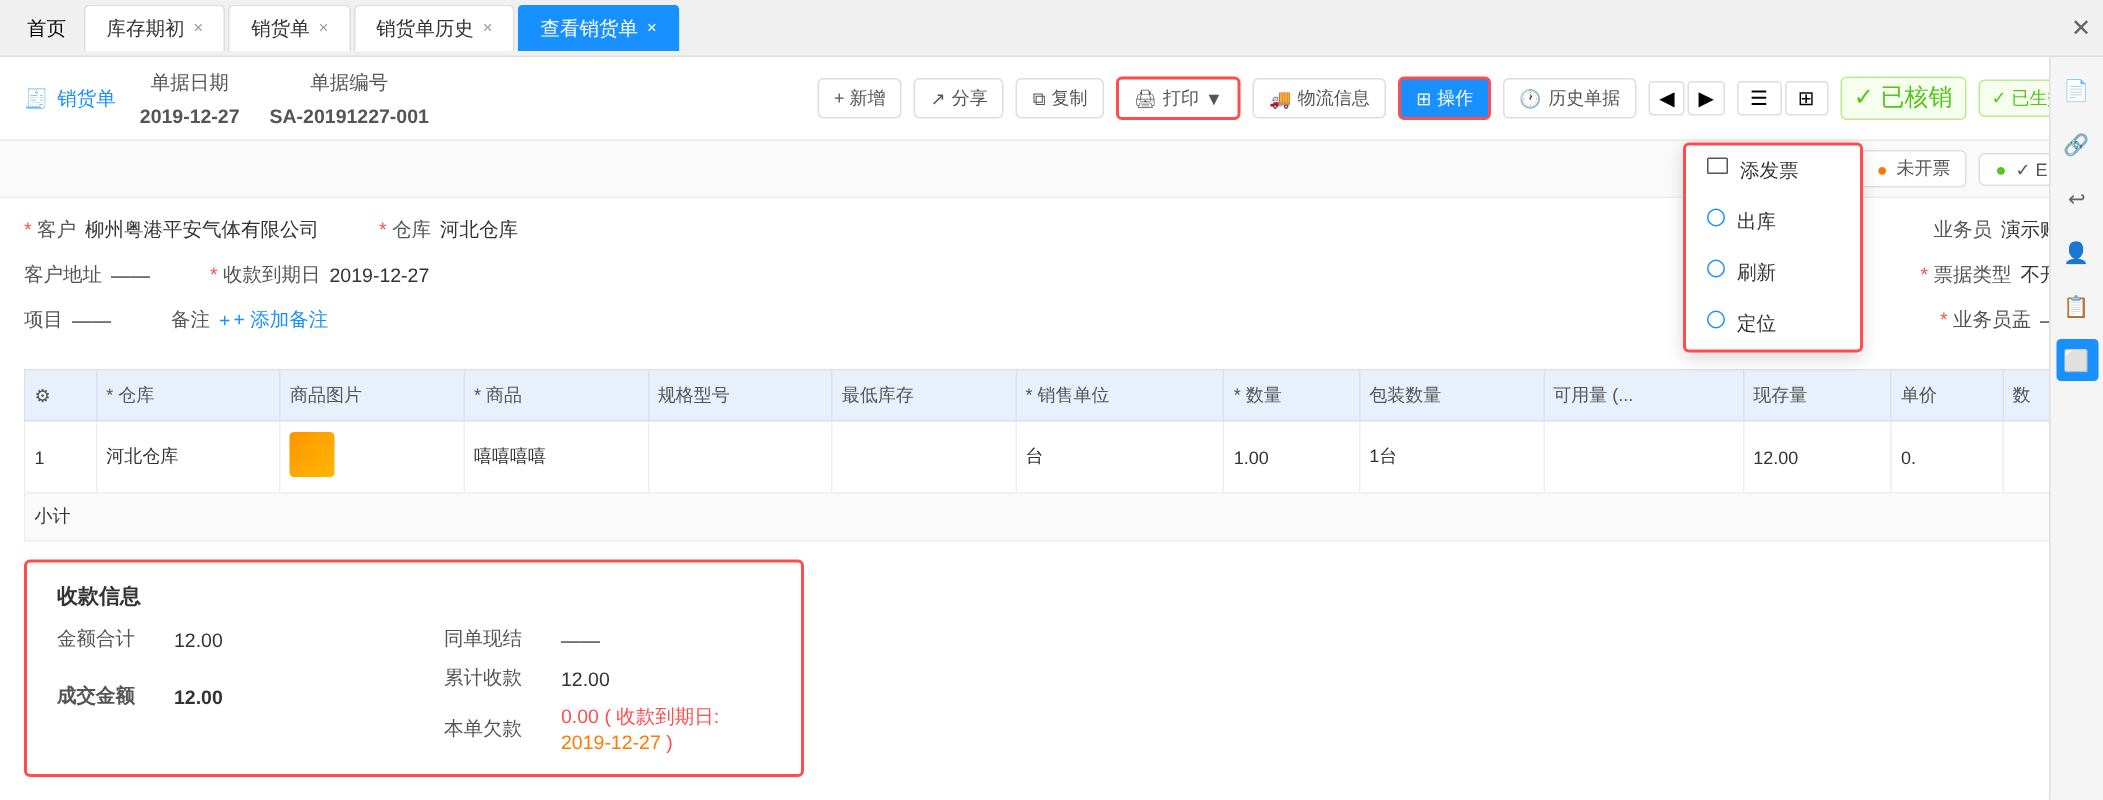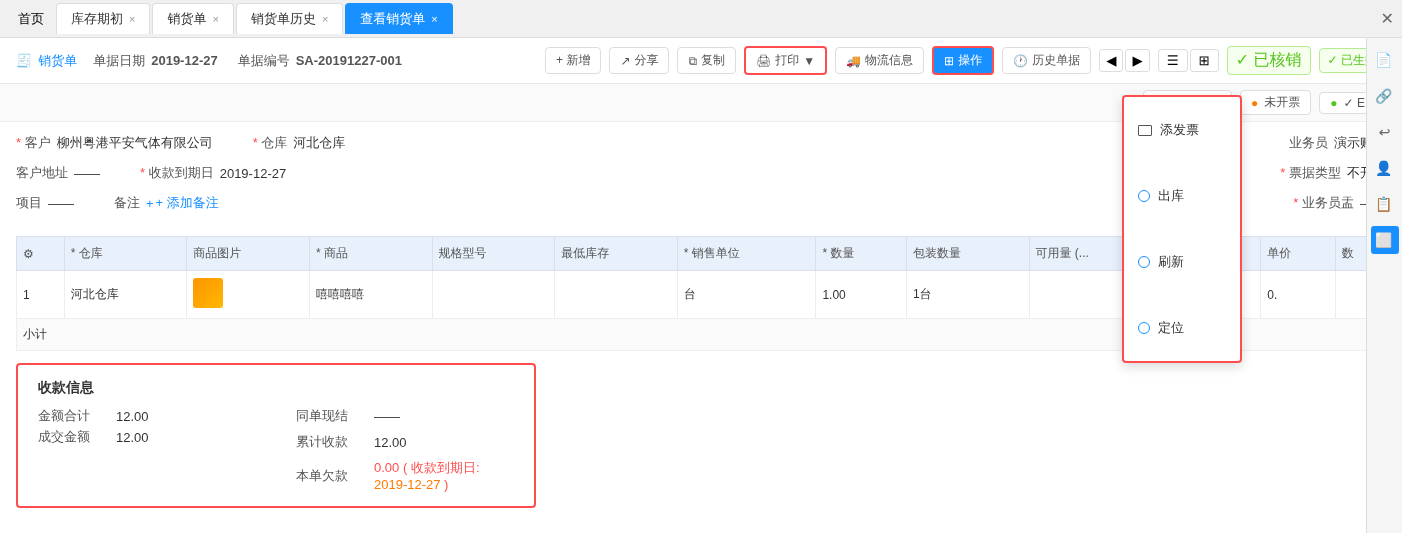--- a/index.html
+++ b/index.html
@@ -25,21 +25,21 @@
     .main-content { background: #fff; min-height: 495px; }
 
     
     .doc-header {
       display: flex; align-items: center; padding: 8px 16px; border-bottom: 1px solid #e8e8e8;
       justify-content: space-between;
     }
     .doc-title-area { display: flex; align-items: center; gap: 16px; }
     .doc-type-badge { display: flex; align-items: center; gap: 6px; color: #1890ff; font-weight: 500; }
     .doc-meta { display: flex; align-items: center; gap: 20px; font-size: 13px; color: #555; }
-    .doc-meta span { display: flex; align-items: center; gap: 6px; }
+    .doc-meta span { display: flex; align-items: center; gap: 6px; flex-direction: column; }
     .doc-actions { display: flex; align-items: center; gap: 8px; }
     .action-btn {
       display: flex; align-items: center; gap: 4px; padding: 4px 10px;
       border: 1px solid #ddd; border-radius: 4px; background: #fff;
       cursor: pointer; font-size: 12px; color: #555; white-space: nowrap;
     }
     .action-btn.active-op { background: #1890ff; color: #fff; border-color: #1890ff; }
     .action-btn.highlighted { border: 2px solid #ff4d4f; }
     .status-sold { background: #f6ffed; color: #52c41a; border: 1px solid #b7eb8f; border-radius: 4px; padding: 3px 8px; font-size: 16px; }
     .status-effect { background: #f6ffed; color: #52c41a; border: 1px solid #b7eb8f; border-radius: 4px; padding: 3px 8px; font-size: 12px; }
@@ -100,21 +100,21 @@
     .sidebar-icon { width: 28px; height: 28px; display: flex; align-items: center; justify-content: center; cursor: pointer; color: #666; font-size: 14px; border-radius: 3px; }
     .sidebar-icon.active { background: #1890ff; color: #fff; border-radius: 3px; }
 
     
     .dropdown-menu {
       position: absolute; right: 120px; top: 100px; background: #fff;
       border: 2px solid #ff4d4f; border-radius: 4px; min-width: 120px; z-index: 100;
       box-shadow: 0 4px 12px rgba(0,0,0,0.15);
     }
     .dropdown-item {
-      display: flex; align-items: center; gap: 8px; padding: 24px 14px;
+      display: flex; gap: 8px; padding: 8px 14px;
       cursor: pointer; font-size: 13px; color: #333;
     }
     .dropdown-icon-rect { width: 14px; height: 11px; border: 1.5px solid #555; border-radius: 1px; display: inline-block; }
     .dropdown-icon-circle { width: 12px; height: 12px; border-radius: 50%; border: 1.5px solid #1890ff; display: inline-block; }
   </style>
 </head>
 <body>
 
 <div style="position: relative;">
 
@@ -301,21 +301,21 @@
     </div>
 
     <div class="payment-info">
       <div class="payment-title">收款信息</div>
       <div class="payment-grid">
         <div>
           <div class="payment-row">
             <span class="payment-label">金额合计</span>
             <span class="payment-value">12.00</span>
           </div>
-          <div class="payment-row" style="margin-top:3px;">
+          <div class="payment-row" style="margin-top:20px;font-weight:bold;">
             <span class="payment-label">成交金额</span>
             <span class="payment-value">12.00</span>
           </div>
         </div>
         <div>
           <div class="payment-row">
             <span class="payment-label">同单现结</span>
             <span class="payment-value">——</span>
           </div>
           <div class="payment-row" style="margin-top:8px;">

